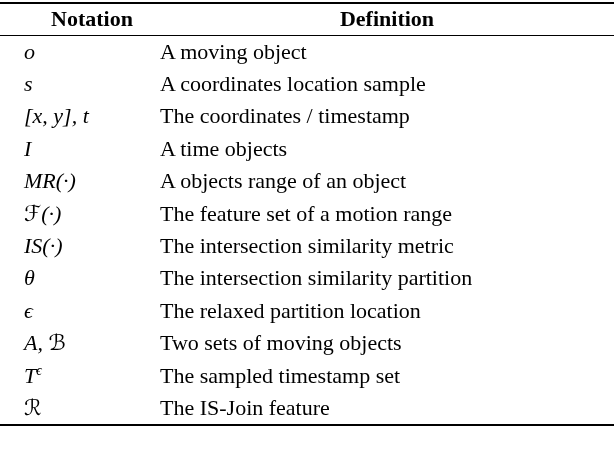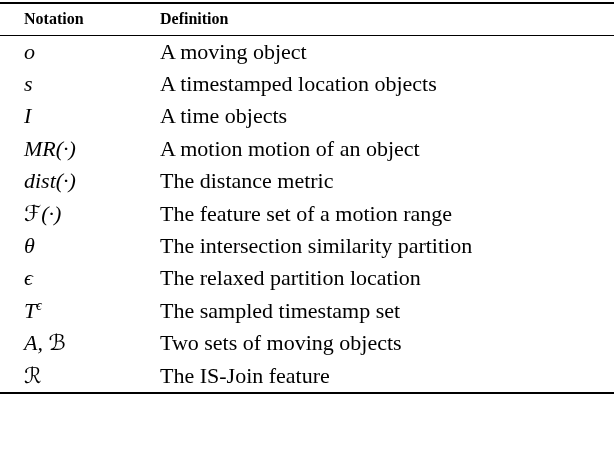--- a/index.html
+++ b/index.html
@@ -21,22 +21,22 @@
     margin-top: 2px;
     border-top: 2.4px solid #000000;
     border-bottom: 2.2px solid #000000;
   }
   thead tr {
     height: 32px;
     border-bottom: 1.6px solid #000000;
   }
   th {
     font-weight: bold;
-    font-size: 16px;
-    text-align: left;
+    font-size: 22px;
+    text-align: center;
     padding: 0;
     vertical-align: middle;
     white-space: nowrap;
   }
   th.col-notation {
     width: 160px;
     padding-left: 24px;
     box-sizing: border-box;
   }
   th.col-definition {
@@ -76,52 +76,56 @@
       <th class="col-definition">Definition</th>
     </tr>
   </thead>
   <tbody>
       <tr>
         <td class="notation">o</td>
         <td class="definition">A moving object</td>
       </tr>
       <tr>
         <td class="notation">s</td>
-        <td class="definition">A timestamped location objects</td>
+        <td class="definition">A coordinates location sample</td>
+      </tr>
+      <tr>
+        <td class="notation">[x, y], t</td>
+        <td class="definition">The coordinates / timestamp</td>
       </tr>
       <tr>
         <td class="notation">I</td>
         <td class="definition">A time objects</td>
       </tr>
       <tr>
         <td class="notation">MR(·)</td>
-        <td class="definition">A motion motion of an object</td>
-      </tr>
-      <tr>
-        <td class="notation">dist(·)</td>
-        <td class="definition">The distance metric</td>
+        <td class="definition">A objects range of an object</td>
       </tr>
       <tr>
         <td class="notation">ℱ(·)</td>
         <td class="definition">The feature set of a motion range</td>
+      </tr>
+      <tr>
+        <td class="notation">IS(·)</td>
+        <td class="definition">The intersection similarity metric</td>
       </tr>
       <tr>
         <td class="notation">θ</td>
         <td class="definition">The intersection similarity partition</td>
       </tr>
       <tr>
         <td class="notation">ϵ</td>
         <td class="definition">The relaxed partition location</td>
       </tr>
       <tr>
+        <td class="notation">A, ℬ</td>
+        <td class="definition">Two sets of moving objects</td>
+      </tr>
+      <tr>
         <td class="notation">T<sup>ϵ</sup></td>
         <td class="definition">The sampled timestamp set</td>
-      </tr>
-      <tr>
-        <td class="notation">A, ℬ</td>
-        <td class="definition">Two sets of moving objects</td>
       </tr>
       <tr>
         <td class="notation">ℛ</td>
         <td class="definition">The IS-Join feature</td>
       </tr>
     </tbody>
 </table>
 
 </body></html>

